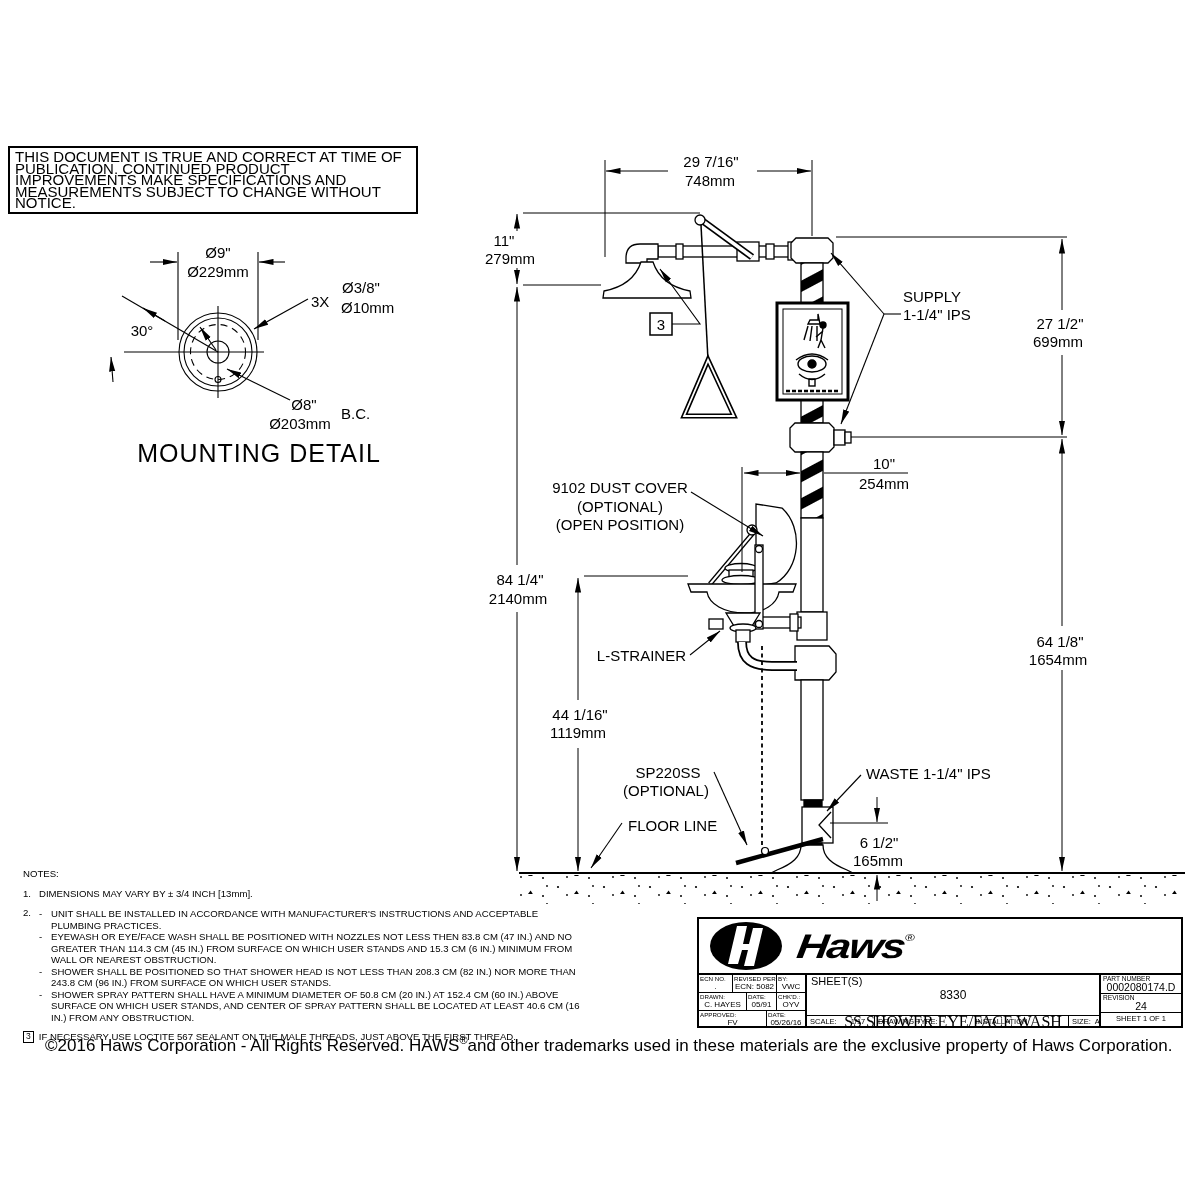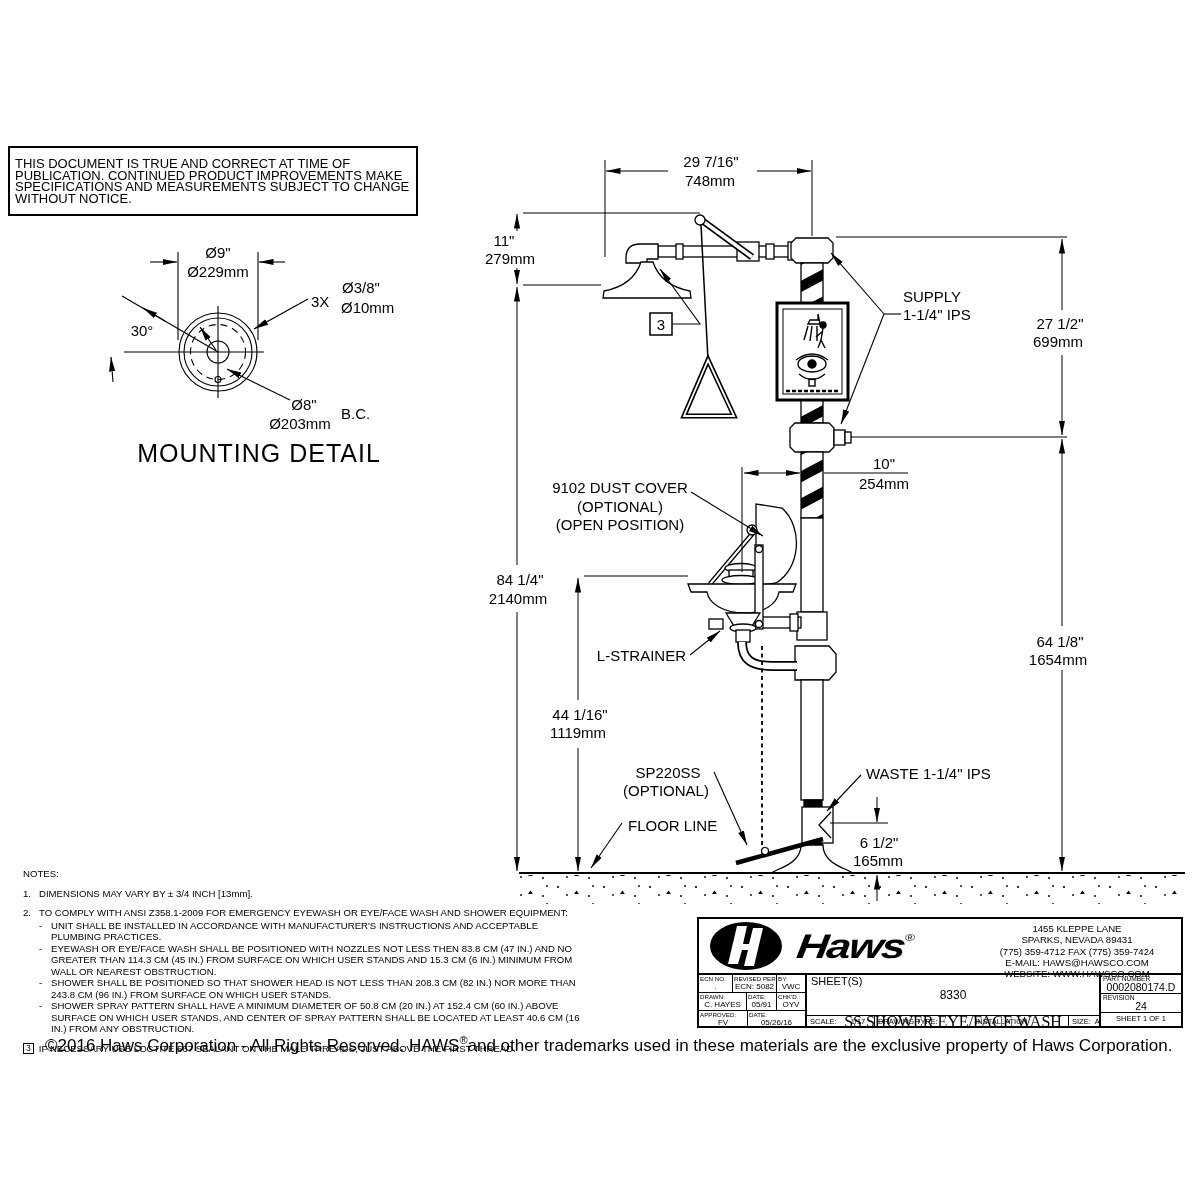--- a/index.html
+++ b/index.html
@@ -3,21 +3,21 @@
 <meta charset="utf-8">
 <style>
   html,body{margin:0;padding:0;background:#fff;}
   body{width:1200px;height:1200px;position:relative;overflow:hidden;
        font-family:"Liberation Sans",sans-serif;color:#000;}
   svg text{font-family:"Liberation Sans",sans-serif;fill:#000;}
   .dimtxt{font-size:15px;}
   .lbltxt{font-size:15px;}
   .mdtitle{font-size:25px;letter-spacing:1px;}
   .disclaimer{position:absolute;left:8px;top:146px;width:396px;border:2px solid #000;
-      padding:10px 5px;font-size:13px;line-height:11.5px;}
+      padding:3px 5px;font-size:15px;line-height:11.5px;}
   .notes{position:absolute;left:23px;top:868px;width:565px;font-size:9.6px;line-height:11.5px;}
   .notes .nrow{display:flex;margin-top:8px;}
   .notes .nnum{width:16px;flex:none;}
   .notes .bullets{margin-top:1px;}
   .notes .brow{display:flex;}
   .notes .bdash{width:12px;flex:none;text-align:left;}
   .note3box{display:inline-block;border:1px solid #000;padding:0 2px;margin-right:5px;
       font-size:8.5px;line-height:9.5px;vertical-align:1px;}
   .footer{position:absolute;left:45px;top:1034px;font-size:17px;}
   .footer sup{font-size:11px;}
@@ -283,21 +283,20 @@
 
 <div class="notes">
   <div>NOTES:</div>
   <div class="nrow">
     <span class="nnum">1.</span>
     <span>DIMENSIONS MAY VARY BY ± 3/4 INCH [13mm].</span>
   </div>
   <div class="nrow">
     <span class="nnum">2.</span>
     <div>
-      <div>TO COMPLY WITH ANSI Z358.1-2009 FOR EMERGENCY EYEWASH OR EYE/FACE WASH AND SHOWER EQUIPMENT:</div>
       <div class="bullets">
         <div class="brow">
           <span class="bdash">-</span>
           <span>UNIT SHALL BE INSTALLED IN ACCORDANCE WITH MANUFACTURER'S INSTRUCTIONS AND ACCEPTABLE PLUMBING PRACTICES.</span>
         </div>
         <div class="brow">
           <span class="bdash">-</span>
           <span>EYEWASH OR EYE/FACE WASH SHALL BE POSITIONED WITH NOZZLES NOT LESS THEN 83.8 CM (47 IN.) AND NO GREATER THAN 114.3 CM (45 IN.) FROM SURFACE ON WHICH USER STANDS AND 15.3 CM (6 IN.) MINIMUM FROM  WALL OR NEAREST OBSTRUCTION.</span>
         </div>
         <div class="brow">
@@ -321,27 +320,20 @@
   <div class="tb-top">
     <div class="tb-logo">
       <svg width="78" height="52" viewBox="0 0 78 52">
         <ellipse cx="39" cy="26" rx="36" ry="24" fill="#000"></ellipse>
         <path d="M30,6 l10,0 -4,18 6,0 4,-16 10,0 -9,38 -10,0 4,-16 -6,0 -4,14 -10,0 z" fill="#fff"></path>
       </svg>
       <span class="brandword">
         <span>Haws</span><span class="brandreg">®</span>
       </span>
     </div>
-    <div class="tb-addr">
-      <div>1455 KLEPPE LANE</div>
-      <div>SPARKS, NEVADA  89431</div>
-      <div>(775) 359-4712  FAX (775) 359-7424</div>
-      <div>E-MAIL:  HAWS@HAWSCO.COM</div>
-      <div>WEBSITE: WWW.HAWSCO.COM</div>
-    </div>
   </div>
   <div class="tb-bot">
     <div class="tb-left">
       <div class="tb-lrow">
         <div class="tb-cell" style="width:34px">
           <div class="tb-lab">ECN NO.</div>
           <div class="tb-val">.</div>
         </div>
         <div class="tb-cell" style="width:44px">
           <div class="tb-lab">REVISED PER:</div>
@@ -360,21 +352,21 @@
         <div class="tb-cell" style="width:30px">
           <div class="tb-lab">DATE:</div>
           <div class="tb-val">05/91</div>
         </div>
         <div class="tb-cell" style="flex:1">
           <div class="tb-lab">CHK'D.:</div>
           <div class="tb-val">OYV</div>
         </div>
       </div>
       <div class="tb-lrow" style="border-bottom:none">
-        <div class="tb-cell" style="width:49px">
+        <div class="tb-cell" style="width:68px">
           <div class="tb-lab">APPROVED:</div>
           <div class="tb-val">FV</div>
         </div>
         <div class="tb-cell" style="flex:1">
           <div class="tb-lab">DATE:</div>
           <div class="tb-val">05/26/16</div>
         </div>
       </div>
     </div>
     <div class="tb-mid">

